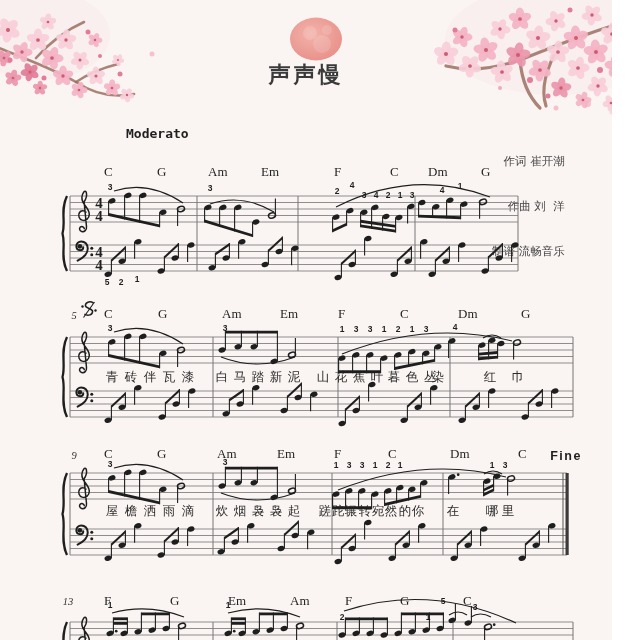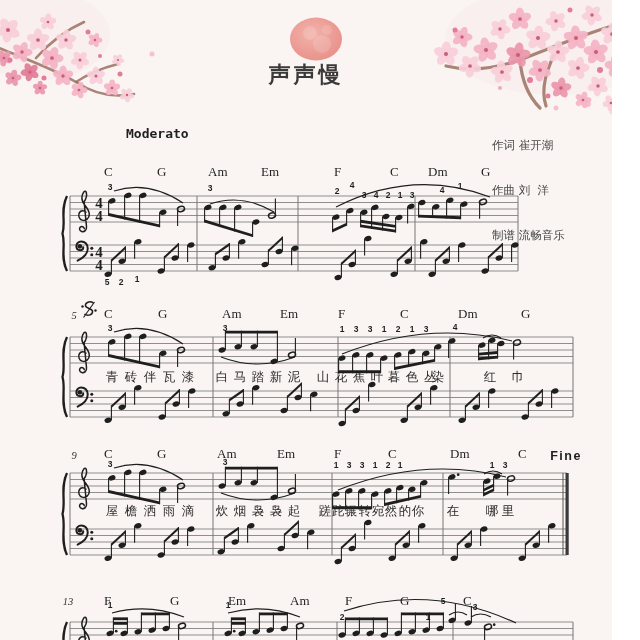--- a/index.html
+++ b/index.html
@@ -1,22 +1,22 @@
 <!DOCTYPE html>
 <html><head>
 <meta charset="utf-8">
 <style>
   html,body{margin:0;padding:0;}
   .page{position:relative;width:612px;height:640px;background:#faf5f3;overflow:hidden;
         font-family:"Liberation Sans",sans-serif;}
   .title{position:absolute;left:0;right:0;top:60px;text-align:center;
          font:600 22px "DejaVu Sans",sans-serif;letter-spacing:3px;color:#3a3a3a;}
   .tempo{position:absolute;left:78px;top:126px;font:700 13px "DejaVu Sans Mono",monospace;color:#1f1f1f;padding-left:48px;}
-  .credits{position:absolute;left:492px;top:108px;font:11.5px "DejaVu Serif",serif;
-           color:#474747;line-height:15px;white-space:pre;}
+  .credits{position:absolute;left:492px;top:124px;font:11.5px "DejaVu Serif",serif;
+           color:#474747;line-height:15px;white-space:pre;text-align:right;}
   svg{position:absolute;left:0;top:0;}
   .chord{font:13px "Liberation Serif",serif;fill:#1f1f1f;}
   .lyric{font:12.5px "DejaVu Serif",serif;fill:#2b2b2b;}
   .fing{font:700 8.5px "Liberation Sans",sans-serif;fill:#1f1f1f;}
   .mnum{font:italic 10.5px "Liberation Serif",serif;fill:#333;}
   .fine{font:700 12.5px "Liberation Sans",sans-serif;fill:#1f1f1f;letter-spacing:1.5px;}
   .tsig{font:700 15px "Liberation Serif",serif;fill:#1f1f1f;}
 </style>
 </head>
 <body>

